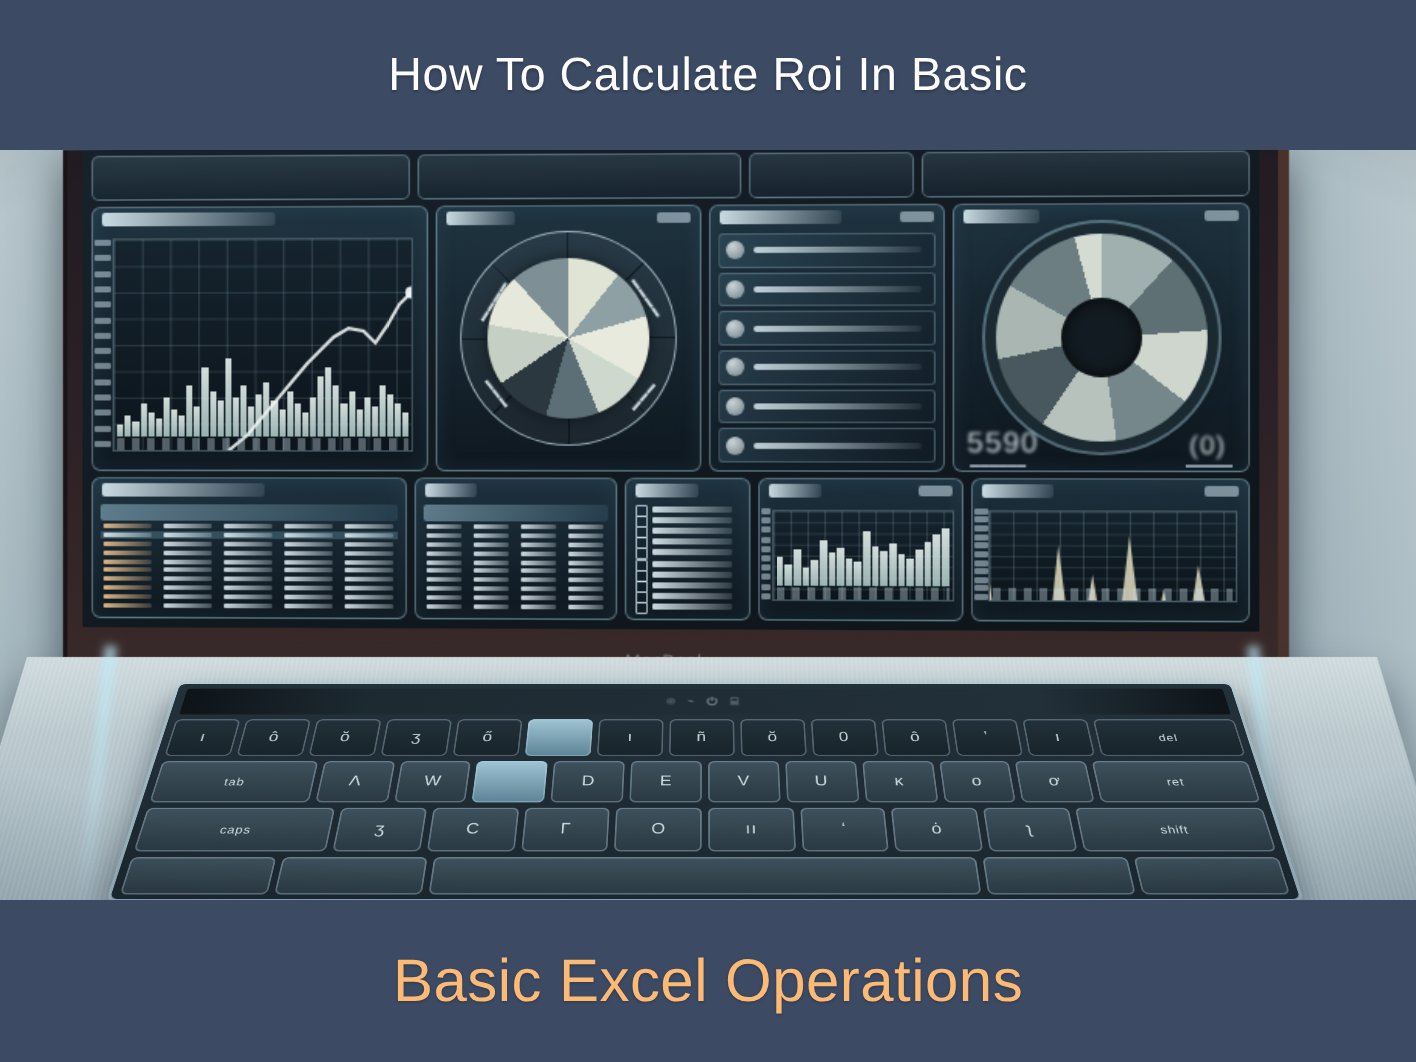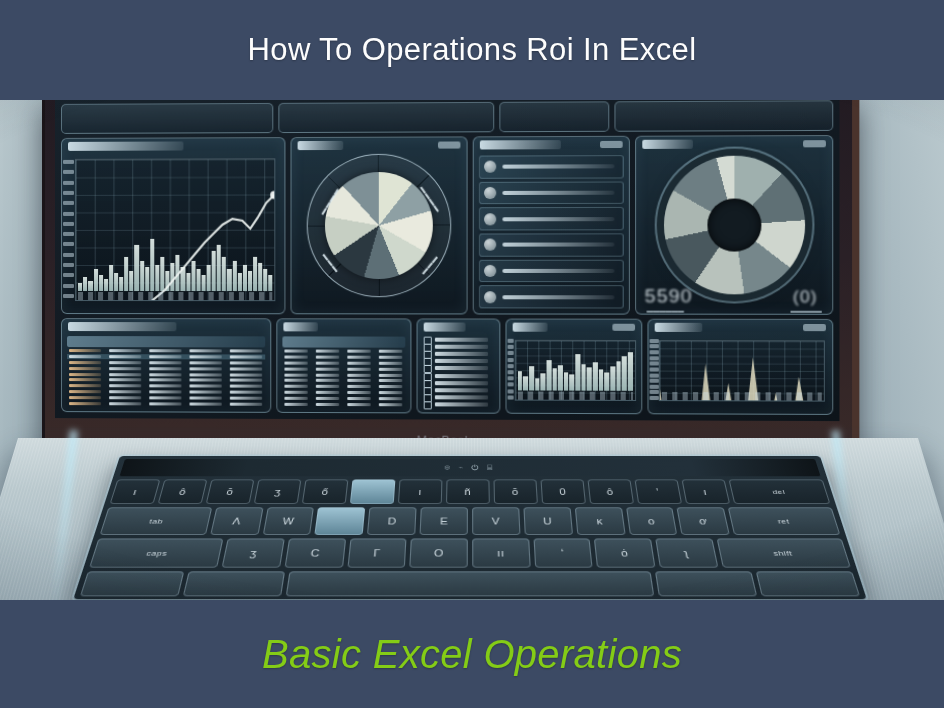--- a/index.html
+++ b/index.html
@@ -18,24 +18,23 @@
     z-index:40;
   }
   .banner-top{top:0;height:100px;}
   .banner-bottom{top:600px;height:108px;}
   .banner-top .txt{
     color:#fdfdfd;font-size:31px;letter-spacing:.4px;
     font-weight:400;text-align:center;white-space:nowrap;
     text-shadow:0 1px 2px rgba(0,0,0,.25);
   }
   .banner-bottom .txt{
-    color:#84cc16;font-size:40px;letter-spacing:.3px;
+    color:#fdba74;font-size:40px;letter-spacing:.3px;
     font-weight:400;text-align:center;white-space:nowrap;
     text-shadow:0 1px 2px rgba(0,0,0,.25);
-    font-style:italic;
   }
 
   
   .photo{
     position:absolute;left:0;top:100px;width:944px;height:500px;
     overflow:hidden;
     background:
       radial-gradient(120% 90% at 78% 18%, #c3d2d6 0%, #aebec6 38%, #93a6b2 72%, #7d909e 100%);
   }
   
@@ -299,21 +298,21 @@
     position:absolute;inset:0;pointer-events:none;
     background:radial-gradient(120% 100% at 50% 45%,rgba(0,0,0,0) 55%,rgba(15,25,35,.35) 100%);
   }
 </style>
 </head>
 <body>
 
 <div class="stage">
 
   <div class="banner banner-top">
-    <div class="txt">How To Operations Roi In Excel</div>
+    <div class="txt">How To Calculate Roi In Basic</div>
   </div>
 
   <div class="photo">
     <div class="wall-left"></div>
     <div class="wall-right"></div>
 
     <div class="lid">
       <div class="lid-inner">
 
         <div class="dash">

